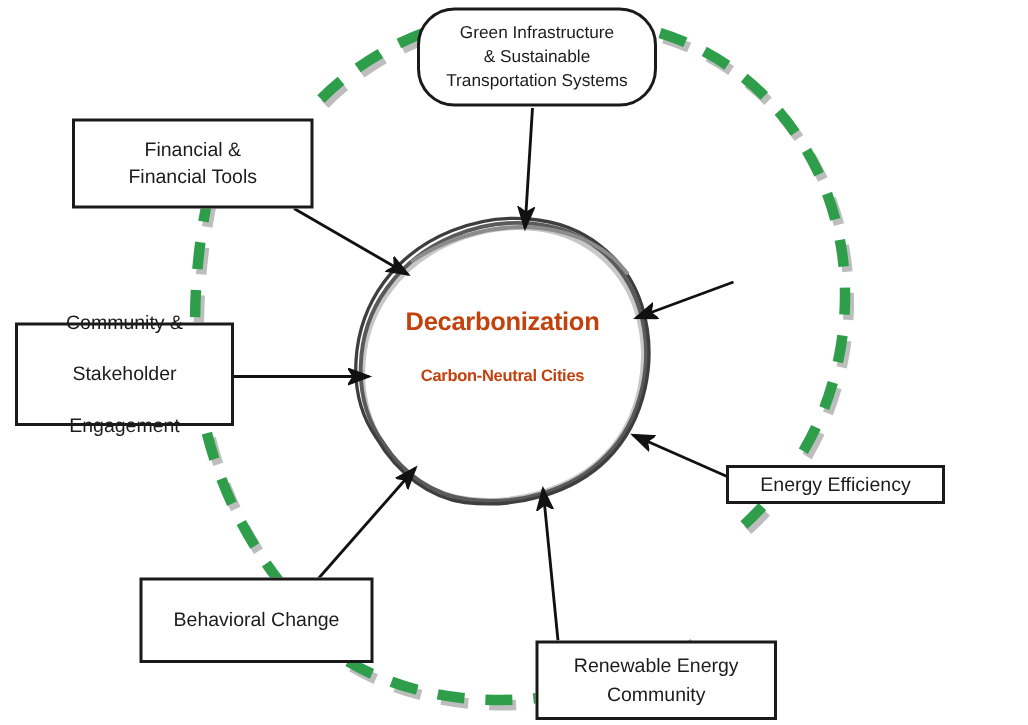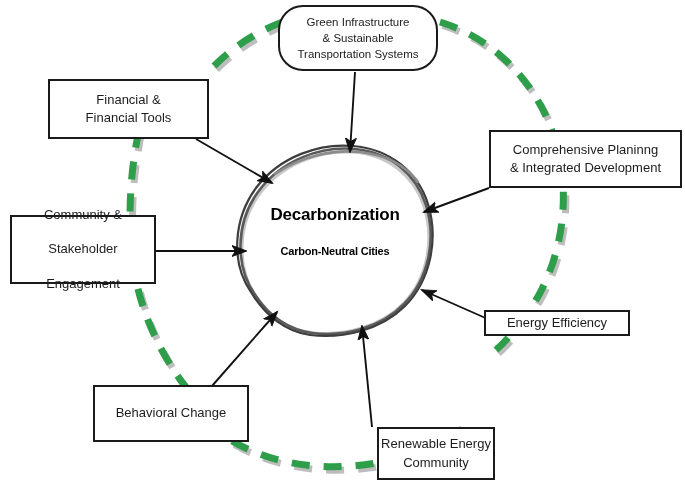--- a/index.html
+++ b/index.html
@@ -40,21 +40,21 @@
   }
   .node-box .line {
     display: block;
     white-space: nowrap;
     line-height: 1.42;
   }
   .center-label {
     position: absolute;
     z-index: 6;
     text-align: center;
-    color: #000000;
+    color: #c2410c;
     font-weight: bold;
     pointer-events: none;
   }
   .center-title {
     font-size: 17px;
     letter-spacing: -0.2px;
   }
   .center-sub {
     font-size: 11px;
     line-height: 1.25;
@@ -170,37 +170,33 @@
     <span class="line">Green Infrastructure</span>
     <span class="line">&amp; Sustainable</span>
     <span class="line">Transportation Systems</span>
   </div>
 
   <div class="node-box" style="left:48px; top:79px; width:161px; height:60px; font-size:13px;">
     <span class="line">Financial &amp;</span>
     <span class="line">Financial Tools</span>
   </div>
 
-  <div class="node-box" style="left:489px; top:130px; width:193px; height:58px; font-size:13px;">
-    <span class="line">Comprehensive Planinng</span>
-    <span class="line">&amp; Integrated Development</span>
-  </div>
 
   <div class="node-box" style="left:10px; top:215px; width:146px; height:69px; font-size:13px;gap:16px;">
     <span class="line">Community &amp;</span>
     <span class="line">Stakeholder</span>
     <span class="line">Engagement</span>
   </div>
 
   <div class="node-box" style="left:484px; top:310px; width:146px; height:26px; font-size:13px;">
     <span class="line">Energy Efficiency</span>
   </div>
 
   <div class="node-box" style="left:74px; top:385px; width:156px; height:57px; font-size:13px;margin-left:19px;">
     <span class="line">Behavioral Change</span>
   </div>
 
-  <div class="node-box" style="left:357px; top:427px; width:118px; height:53px; font-size:13px;margin-left:20px;">
+  <div class="node-box" style="left:357px; top:427px; width:161px; height:53px; font-size:13px;">
     <span class="line">Renewable Energy</span>
     <span class="line">Community</span>
   </div>
 
 </div>
 
 </body></html>

